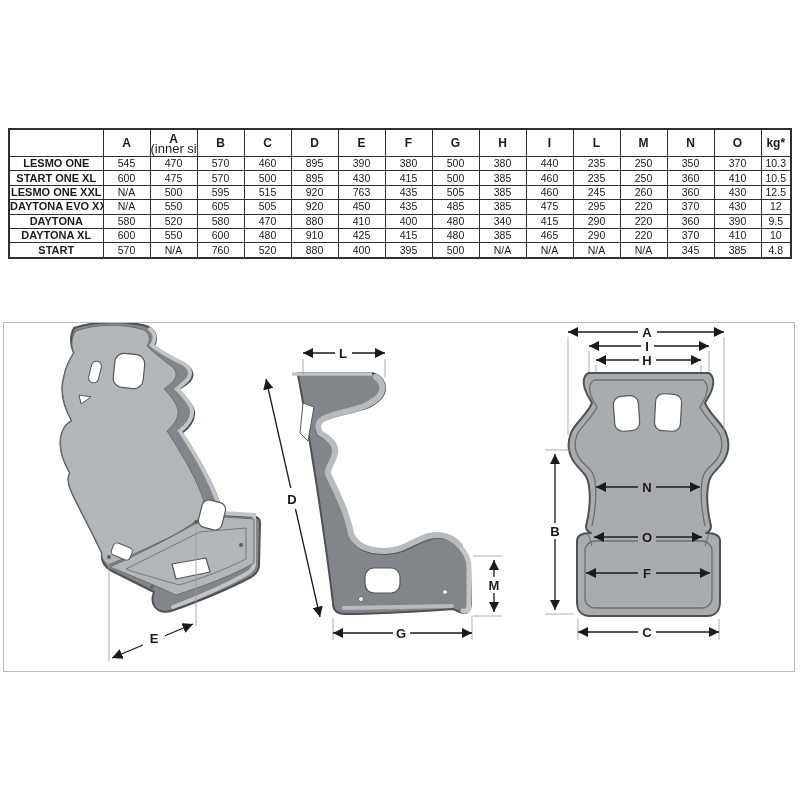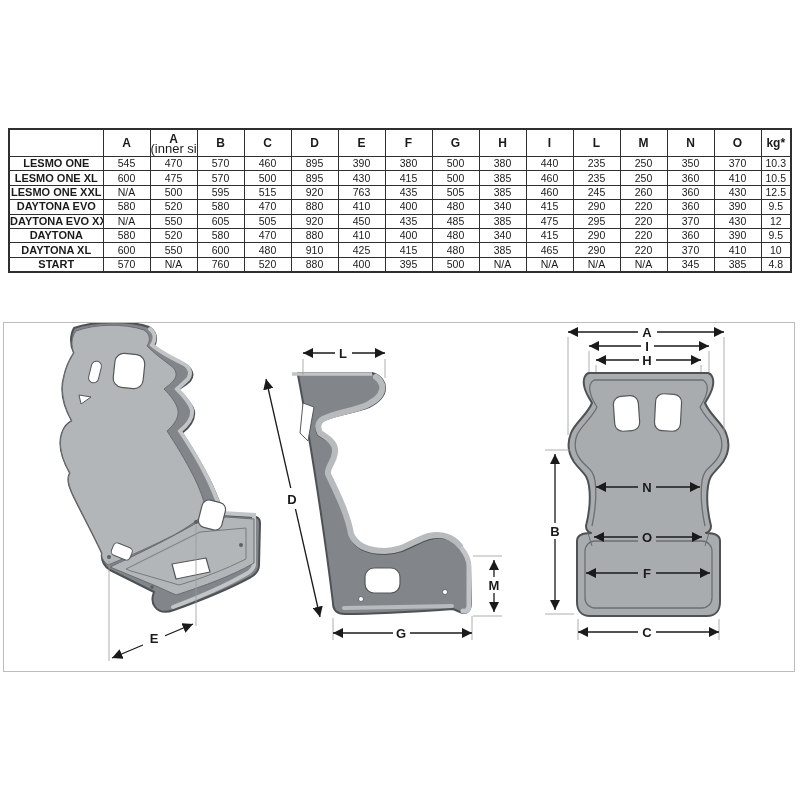--- a/index.html
+++ b/index.html
@@ -79,21 +79,21 @@
           <td>500</td>
           <td>380</td>
           <td>440</td>
           <td>235</td>
           <td>250</td>
           <td>350</td>
           <td>370</td>
           <td>10.3</td>
         </tr>
         <tr>
-          <td class="rowlabel">LESMO ONE XL</td>
+          <td class="rowlabel">START ONE XL</td>
           <td>600</td>
           <td>475</td>
           <td>570</td>
           <td>500</td>
           <td>895</td>
           <td>430</td>
           <td>415</td>
           <td>500</td>
           <td>385</td>
           <td>460</td>
@@ -113,38 +113,20 @@
           <td>763</td>
           <td>435</td>
           <td>505</td>
           <td>385</td>
           <td>460</td>
           <td>245</td>
           <td>260</td>
           <td>360</td>
           <td>430</td>
           <td>12.5</td>
-        </tr>
-        <tr>
-          <td class="rowlabel">DAYTONA EVO</td>
-          <td>580</td>
-          <td>520</td>
-          <td>580</td>
-          <td>470</td>
-          <td>880</td>
-          <td>410</td>
-          <td>400</td>
-          <td>480</td>
-          <td>340</td>
-          <td>415</td>
-          <td>290</td>
-          <td>220</td>
-          <td>360</td>
-          <td>390</td>
-          <td>9.5</td>
         </tr>
         <tr>
           <td class="rowlabel">DAYTONA EVO XXL</td>
           <td>N/A</td>
           <td>550</td>
           <td>605</td>
           <td>505</td>
           <td>920</td>
           <td>450</td>
           <td>435</td>

